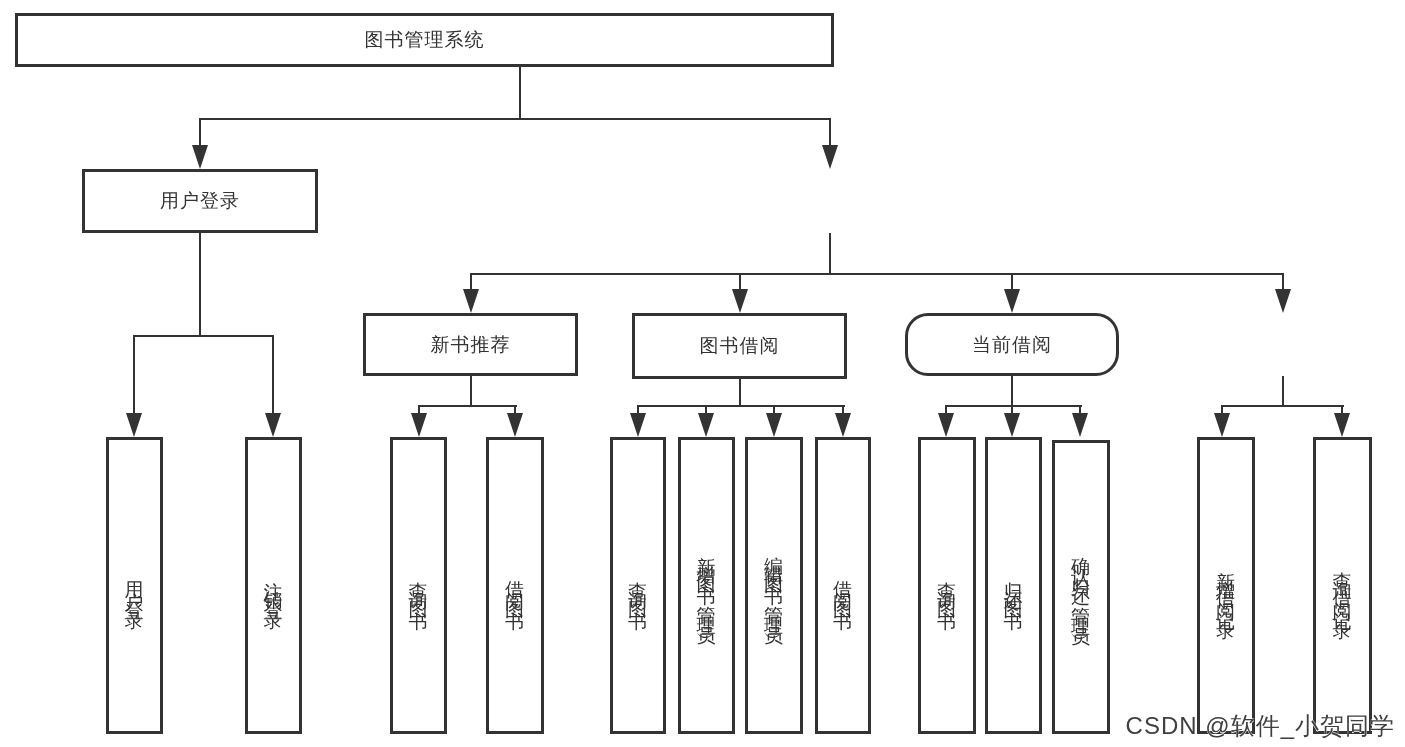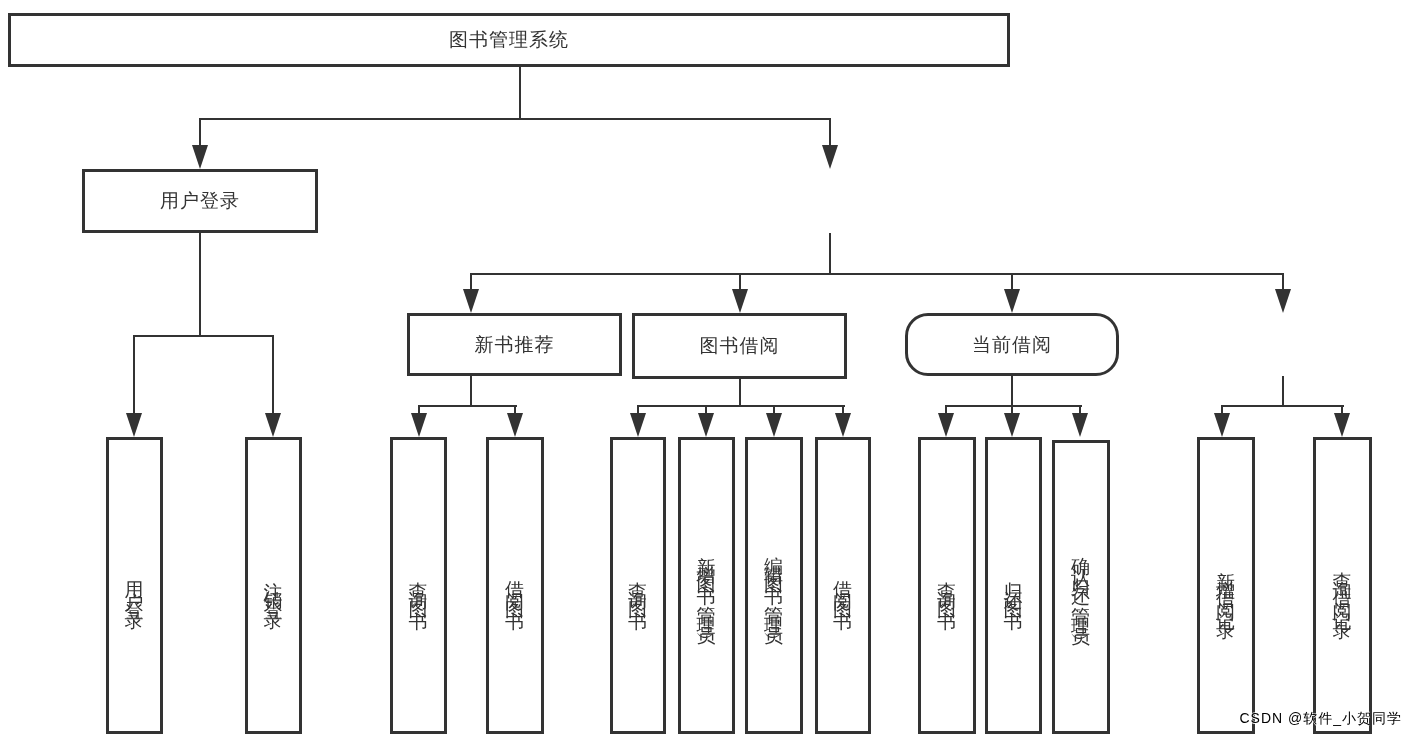--- a/index.html
+++ b/index.html
@@ -42,35 +42,35 @@
     position: absolute;
     width: 0;
     height: 0;
     border-left: 8px solid transparent;
     border-right: 8px solid transparent;
     border-top: 24px solid #333333;
   }
   .watermark {
     position: absolute;
     top: 710px;
-    right: 3px;
-    font-size: 14px;
+    right: 10px;
+    font-size: 24px;
     letter-spacing: 1px;
-    color: #000000;
+    color: #404040;
     text-shadow: 0 1px 0 #ffffff, 0 -1px 0 rgba(255,255,255,0.65);
     z-index: 10;
     white-space: nowrap;
   }
 </style>
 </head>
 <body>
 
 <div class="canvas">
 
-  <div class="box" style="left:8px; top:13px; width:1002px; height:54px;">
+  <div class="box" style="left:15px; top:13px; width:819px; height:54px;">
     <span>图书管理系统</span>
   </div>
 
   <div class="vline" style="left:519px; top:67px; height:53px;"></div>
   <div class="hline" style="left:199px; top:118px; width:632px;"></div>
   <div class="vline" style="left:199px; top:118px; height:29px;"></div>
   <div class="arrow" style="left:192px; top:145px;"></div>
   <div class="vline" style="left:829px; top:118px; height:29px;"></div>
   <div class="arrow" style="left:822px; top:145px;"></div>
 
@@ -96,21 +96,21 @@
   <div class="hline" style="left:470px; top:273px; width:814px;"></div>
   <div class="vline" style="left:470px; top:273px; height:18px;"></div>
   <div class="arrow" style="left:463px; top:289px;"></div>
   <div class="vline" style="left:739px; top:273px; height:18px;"></div>
   <div class="arrow" style="left:732px; top:289px;"></div>
   <div class="vline" style="left:1011px; top:273px; height:18px;"></div>
   <div class="arrow" style="left:1004px; top:289px;"></div>
   <div class="vline" style="left:1282px; top:273px; height:18px;"></div>
   <div class="arrow" style="left:1275px; top:289px;"></div>
 
-  <div class="box" style="left:363px; top:313px; width:215px; height:63px;margin-left:44px;">
+  <div class="box" style="left:363px; top:313px; width:215px; height:63px;">
     <span>新书推荐</span>
   </div>
   <div class="box" style="left:632px; top:313px; width:215px; height:66px;">
     <span>图书借阅</span>
   </div>
   <div class="box" style="left:905px; top:313px; width:214px; height:63px;border-radius:23px;">
     <span>当前借阅</span>
   </div>
 
   <div class="vline" style="left:470px; top:376px; height:31px;"></div>

